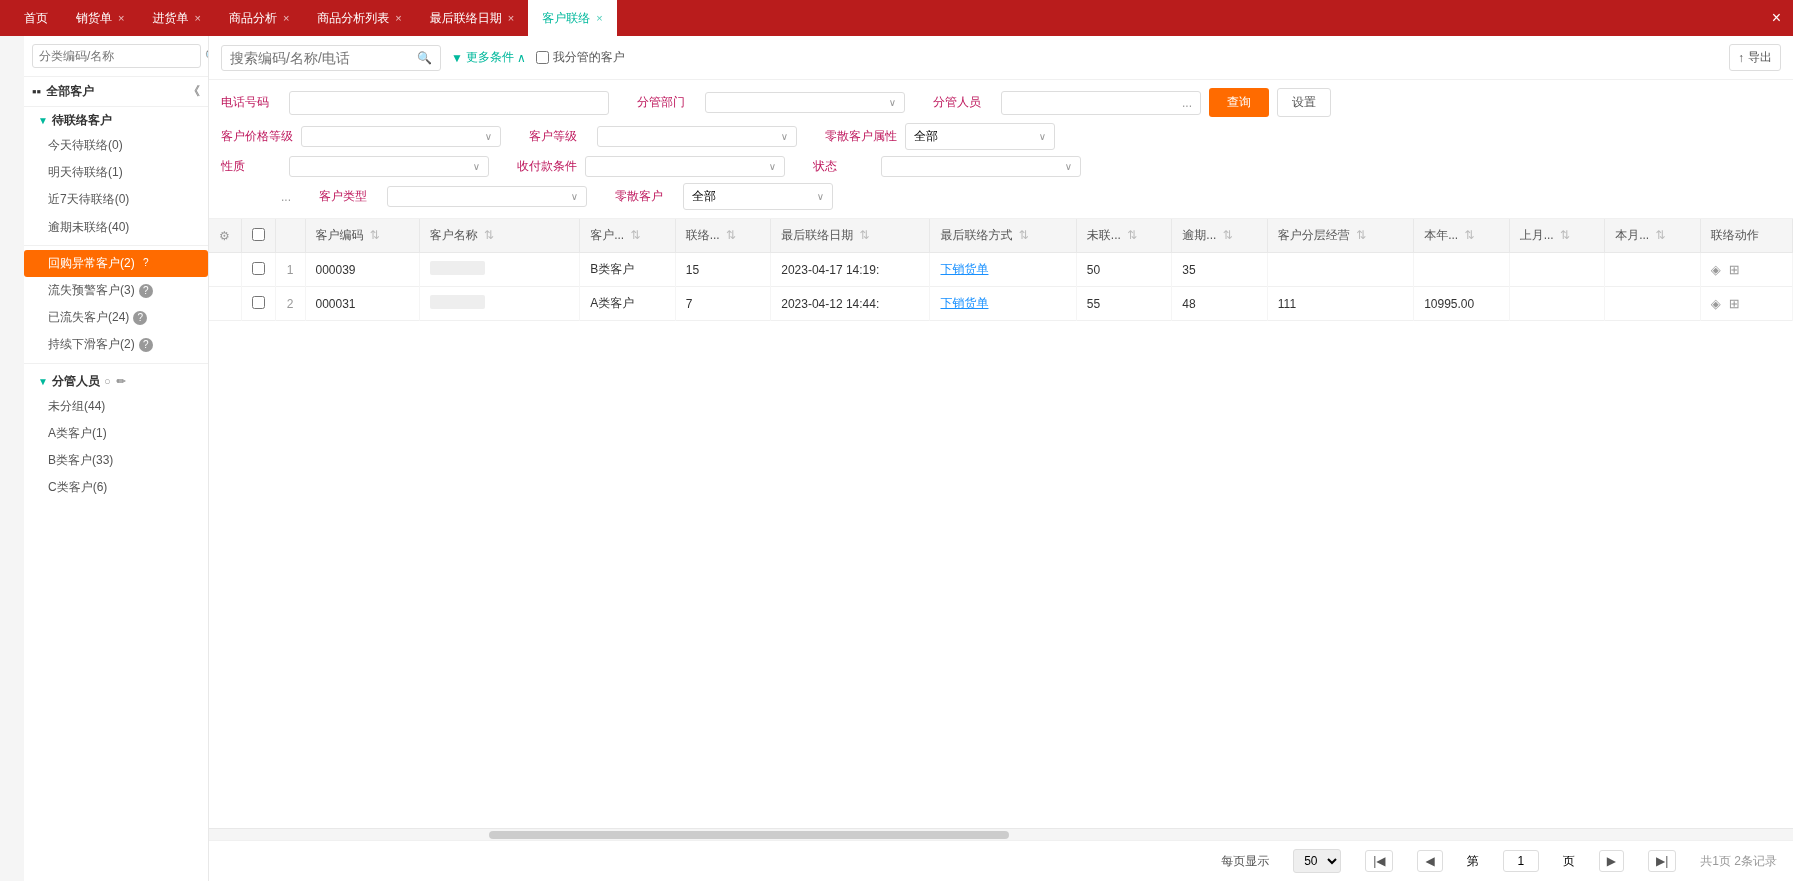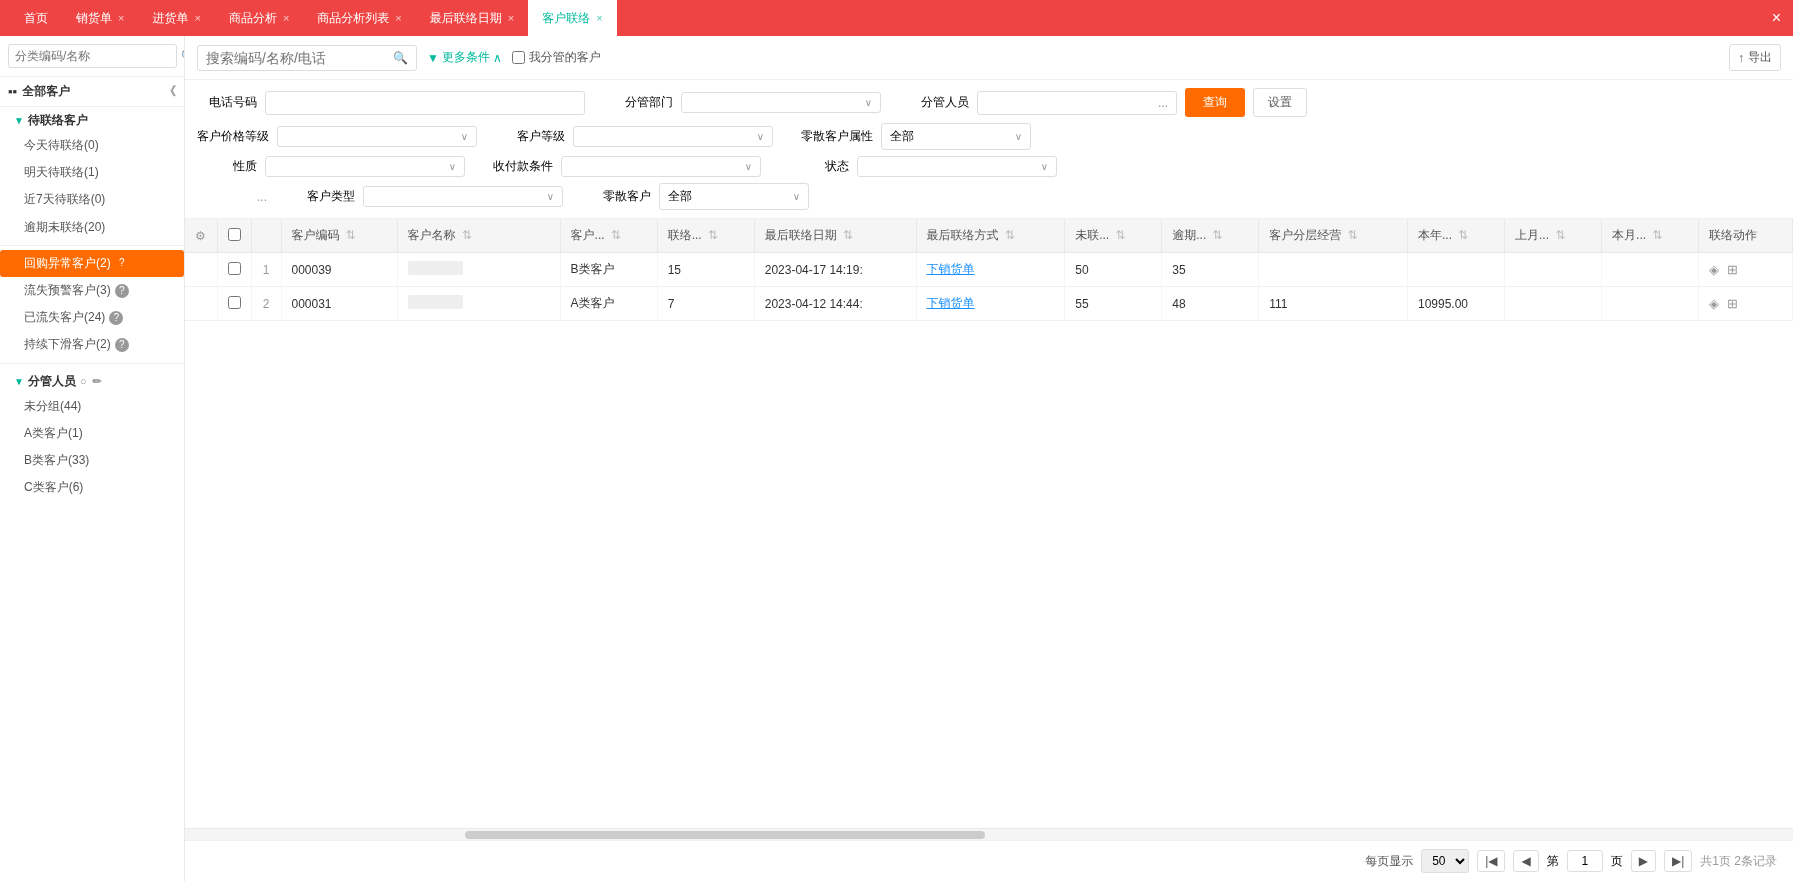--- a/index.html
+++ b/index.html
@@ -1,20 +1,20 @@
 <!DOCTYPE html>
 <html><head>
   <meta charset="utf-8">
   <style>
     * { box-sizing: border-box; margin: 0; padding: 0; font-family: 'Microsoft YaHei', Arial, sans-serif; font-size: 12px; }
     body { background: #f5f5f5; width: 1793px; height: 881px; overflow: hidden; }
 
     
     .top-nav {
-      background: #ef4444;
+      background: #b91c1c;
       height: 36px;
       display: flex;
       align-items: center;
       padding: 0 10px;
       position: relative;
     }
     .top-nav .nav-item {
       color: #fff;
       padding: 0 14px;
       height: 36px;
@@ -39,20 +39,21 @@
       right: 12px;
       color: #fff;
       font-size: 16px;
       cursor: pointer;
     }
 
     
     .main-layout {
       display: flex;
       height: calc(881px - 36px);
+      margin-left: 24px;
     }
 
     
     .sidebar {
       width: 185px;
       background: #fff;
       border-right: 1px solid #e8e8e8;
       display: flex;
       flex-direction: column;
       overflow: hidden;
@@ -201,24 +202,23 @@
       border-bottom: 1px solid #f0f0f0;
     }
     .filter-row {
       display: flex;
       align-items: center;
       gap: 8px;
       margin-bottom: 6px;
     }
     .filter-row:last-child { margin-bottom: 0; }
     .filter-label {
-      color: #000000;
+      color: #be185d;
       white-space: nowrap;
       min-width: 60px;
-      text-align: right;
     }
     .filter-select {
       display: flex;
       align-items: center;
       border: 1px solid #ddd;
       border-radius: 3px;
       padding: 4px 8px;
       min-width: 140px;
       cursor: pointer;
       background: #fff;
@@ -290,21 +290,21 @@
     .action-icons { display: flex; gap: 8px; }
     .action-icon { color: #999; cursor: pointer; font-size: 13px; }
 
     
     .pagination {
       display: flex;
       align-items: center;
       justify-content: flex-end;
       padding: 8px 16px;
       border-top: 1px solid #f0f0f0;
-      gap: 8px;
+      gap: 24px;
       background: #fff;
     }
     .pagination .page-size-label { color: #555; }
     .pagination .page-size-select {
       border: 1px solid #ddd;
       border-radius: 3px;
       padding: 3px 6px;
       cursor: pointer;
     }
     .pagination .page-nav-btn {
@@ -429,21 +429,21 @@
     <div class="sidebar-item">
       <span>今天待联络(0)</span>
     </div>
     <div class="sidebar-item">
       <span>明天待联络(1)</span>
     </div>
     <div class="sidebar-item">
       <span>近7天待联络(0)</span>
     </div>
     <div class="sidebar-item">
-      <span>逾期未联络(20)</span>
+      <span>逾期未联络(40)</span>
     </div>
 
     <hr class="sidebar-divider">
 
     <div class="sidebar-item active" style="display:flex;align-items:center;">
       <span>回购异常客户(2)</span>
       <span style="margin-left:4px;background:#ff6b00;color:#fff;border-radius:50%;width:14px;height:14px;font-size:10px;display:inline-flex;align-items:center;justify-content:center;">?</span>
     </div>
     <div class="sidebar-item" style="display:flex;align-items:center;">
       <span>流失预警客户(3)</span>

